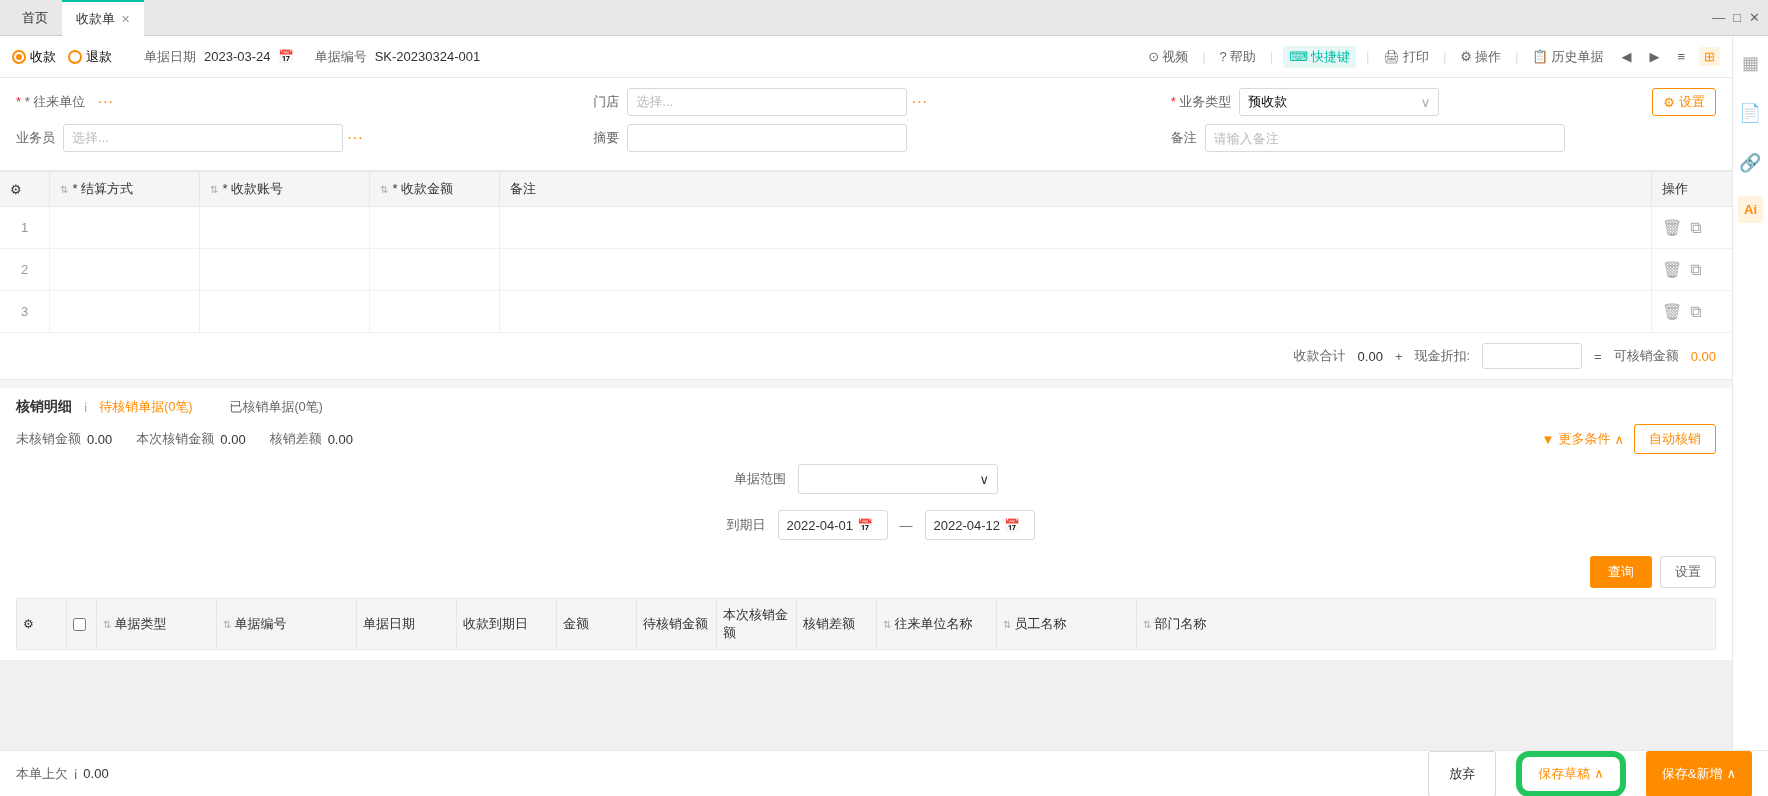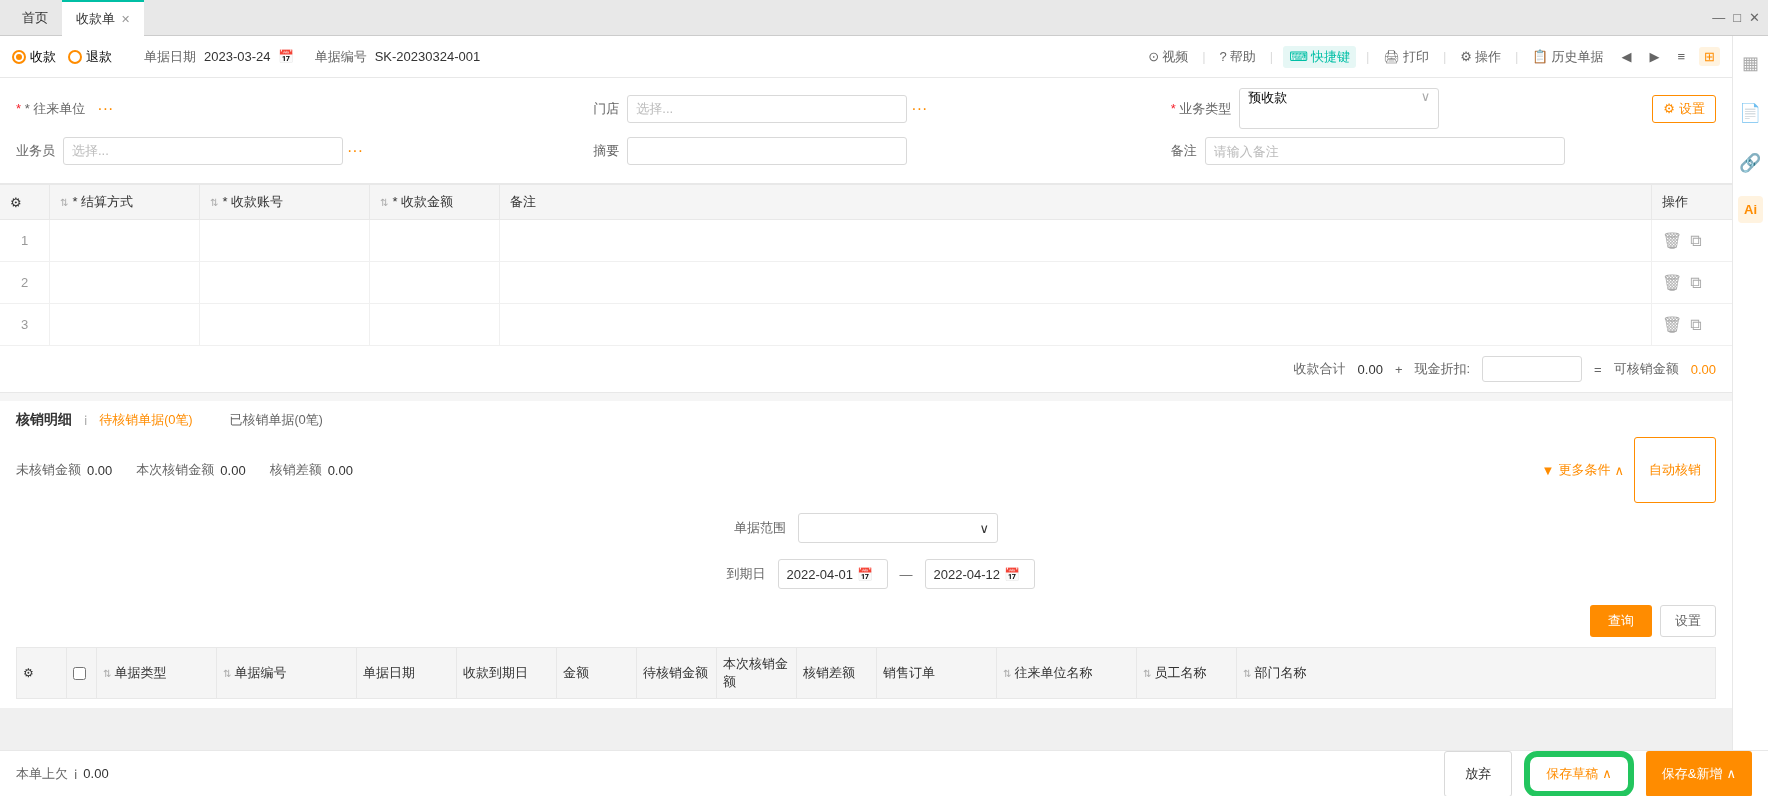--- a/index.html
+++ b/index.html
@@ -136,21 +136,21 @@
     .stat-value { color: #333; }
     
     
     .filter-row {
       display: flex; align-items: center; gap: 16px;
       margin-bottom: 10px; position: relative; flex-direction: column;
     }
     .more-conditions { color: #ff8c00; cursor: pointer; font-size: 12px; display: flex; align-items: center; gap: 4px; }
     .auto-verify-btn {
       background: #fff; border: 1px solid #ff8c00; color: #ff8c00;
-      padding: 23px 14px; border-radius: 3px; cursor: pointer; font-size: 13px;
+      padding: 5px 14px; border-radius: 3px; cursor: pointer; font-size: 13px;
     }
     .filter-field { display: flex; align-items: center; gap: 6px; }
     .filter-select {
       height: 30px; border: 1px solid #d9d9d9; border-radius: 3px;
       padding: 0 8px; display: flex; align-items: center; gap: 8px;
       min-width: 200px; cursor: pointer; color: #333;
     }
     .date-input {
       height: 30px; border: 1px solid #d9d9d9; border-radius: 3px;
       padding: 0 8px; width: 110px; display: flex; align-items: center;
@@ -182,21 +182,21 @@
 
     
     .bottom-bar {
       position: fixed; bottom: 0; left: 0; right: 0;
       height: 46px; background: #fff;
       border-top: 1px solid #e8e8e8;
       display: flex; align-items: center;
       padding: 0 16px;
     }
     .bottom-left { display: flex; align-items: center; gap: 6px; color: #666; }
-    .bottom-right { margin-left: auto; display: flex; gap: 12px; }
+    .bottom-right { margin-left: auto; display: flex; gap: 20px; }
     .btn-discard {
       background: #fff; border: 1px solid #d9d9d9; color: #333;
       padding: 6px 20px; border-radius: 3px; cursor: pointer; font-size: 13px;
     }
     .btn-draft {
       background: #fff; border: 6px solid #22c55e; color: #ff8c00;
       padding: 8px 16px; border-radius: 13px; cursor: pointer; font-size: 13px;
       display: flex; align-items: center; gap: 4px;
     }
     .btn-save-new {
@@ -299,21 +299,21 @@
         <div class="field-select" style="flex:1; max-width:280px;">
           <span style="color:#bbb;">选择...</span>
         </div>
         <span class="field-more">···</span>
       </div>
 
       <div class="form-field" style="flex:2; margin-left:32px;">
         <span class="field-label">
           <span style="color:#f5222d;">*</span> 业务类型
         </span>
-        <div class="business-type-field" style="flex:1; display:flex; align-items:flex-start; border:1px solid #d9d9d9; border-radius:3px; height:41px; padding:0 8px; max-width:200px;">
+        <div class="business-type-field" style="flex:1; display:flex; align-items:center; border:1px solid #d9d9d9; border-radius:3px; height:28px; padding:0 8px; max-width:200px;">
           <span style="flex:1;">预收款</span>
           <span class="chevron-down">∨</span>
         </div>
         <div style="flex:1;"></div>
         <button class="settings-btn">
           <span>⚙</span>
           <span>设置</span>
         </button>
       </div>
     </div>
@@ -506,23 +506,20 @@
         <div class="bth">
           <span>待核销金额</span>
         </div>
         <div class="bth">
           <span>本次核销金额</span>
         </div>
         <div class="bth">
           <span>核销差额</span>
         </div>
         <div class="bth">
-          <span>销售订单</span>
-        </div>
-        <div class="bth">
           <span style="color:#aaa; font-size:10px;">⇅</span>
           <span>往来单位名称</span>
         </div>
         <div class="bth">
           <span style="color:#aaa; font-size:10px;">⇅</span>
           <span>员工名称</span>
         </div>
         <div class="bth">
           <span style="color:#aaa; font-size:10px;">⇅</span>
           <span>部门名称</span>

